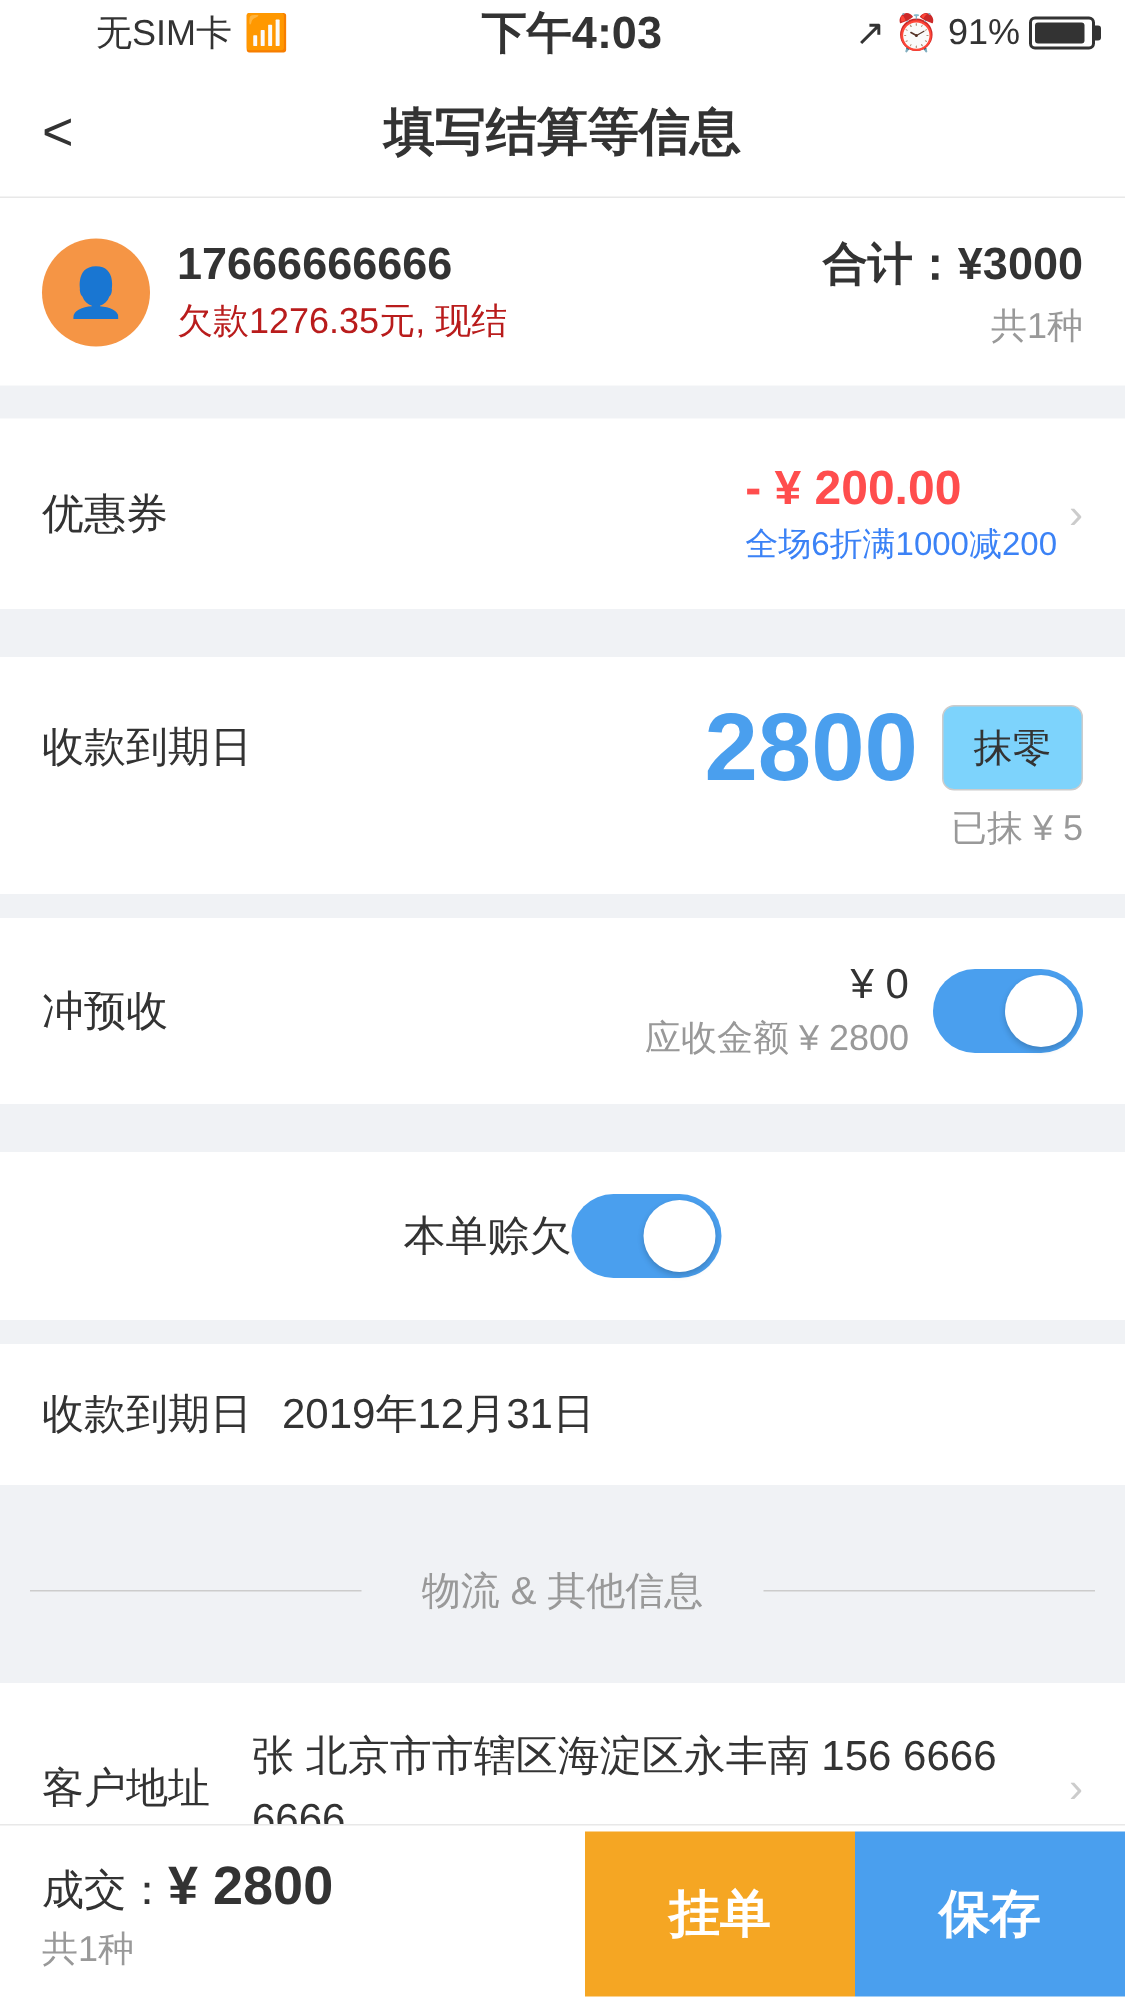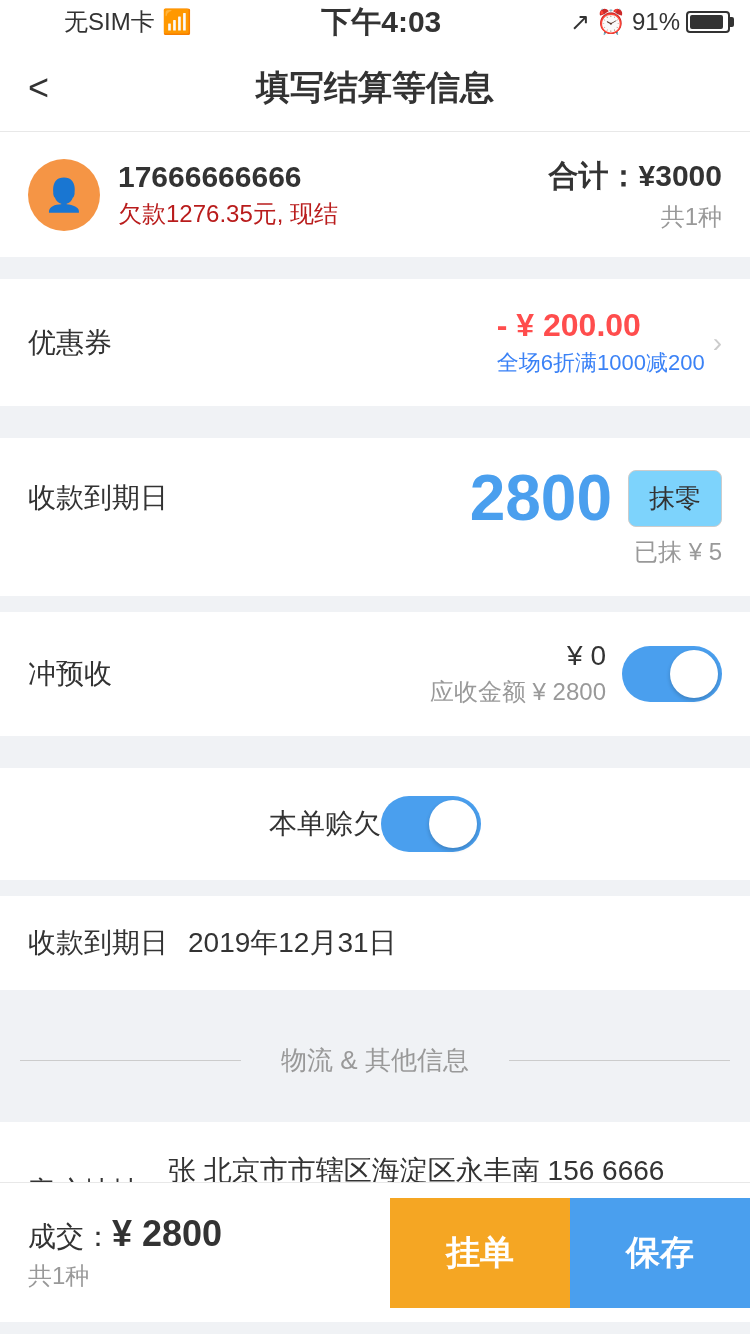--- a/index.html
+++ b/index.html
@@ -256,24 +256,24 @@
       align-items: center;
       justify-content: space-between;
       margin-bottom: 16px;
     }
     .address-label { font-size: 28px; color: #333; flex-shrink: 0; margin-right: 28px; }
     .address-value { font-size: 28px; color: #333; flex: 1; line-height: 1.5; }
 
     
     .bottom-bar {
       position: fixed;
-      bottom: 12px;
+      bottom: 0;
       left: 0;
       width: 750px;
-      height: 140px;
+      height: 118px;
       background: #fff;
       display: flex;
       align-items: center;
       border-top: 1px solid #e8e8e8;
     }
     .bottom-summary {
       flex: 1;
       padding: 0 28px;
     }
     .bottom-summary-main { font-size: 28px; color: #333; }

